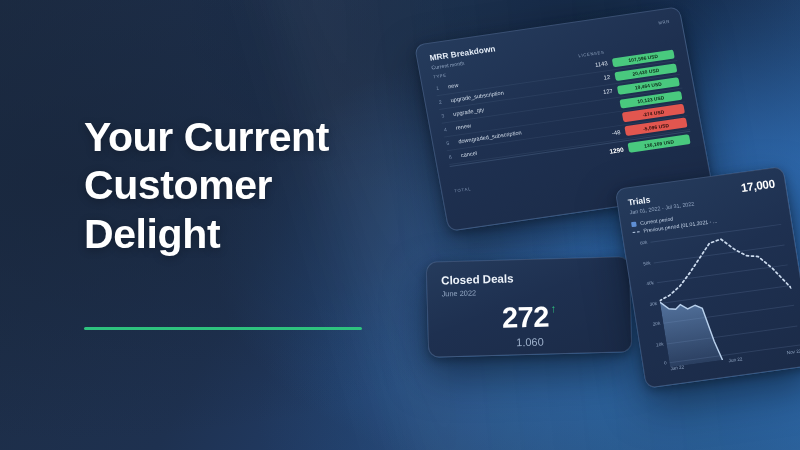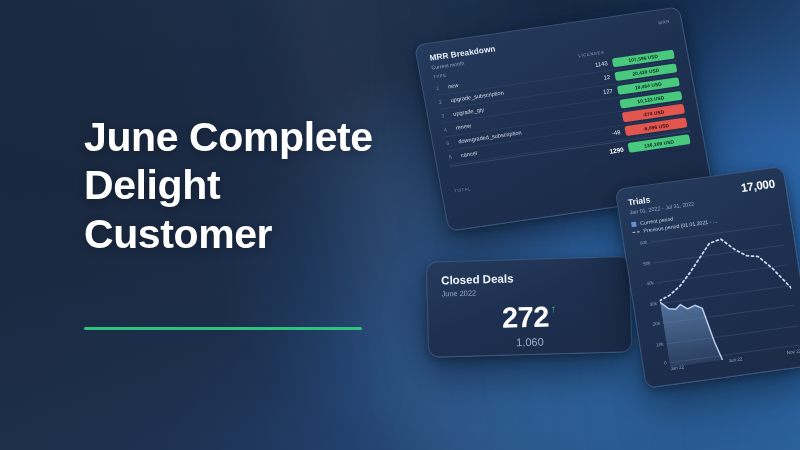--- a/index.html
+++ b/index.html
@@ -144,23 +144,23 @@
 </head>
 <body>
 
 <div class="stage">
 
   <div class="bg-base"></div>
   <div class="bg-vignette"></div>
   <div class="bg-sheen"></div>
 
   <div class="headline">
-    <div>June Complete</div>
+    <div>Your Current</div>
+    <div>Customer</div>
     <div>Delight</div>
-    <div>Customer</div>
   </div>
   <div class="accent-rule"></div>
 
   <div class="mrr-wrap">
     <div class="card mrr-card">
       <div class="mrr-head">
         <div>
           <div class="mrr-title">MRR Breakdown</div>
           <div class="mrr-sub">Current month</div>
         </div>

